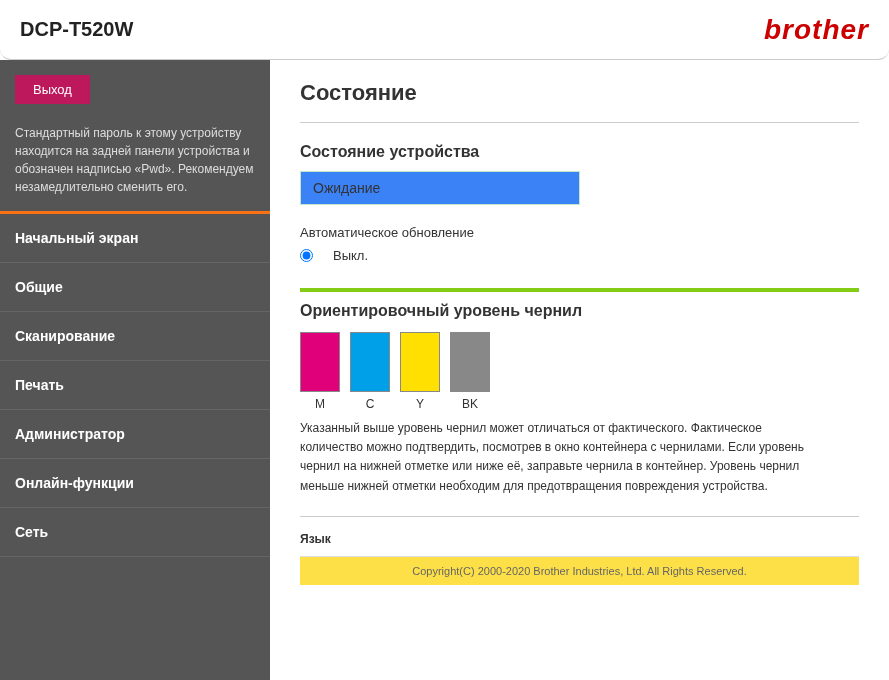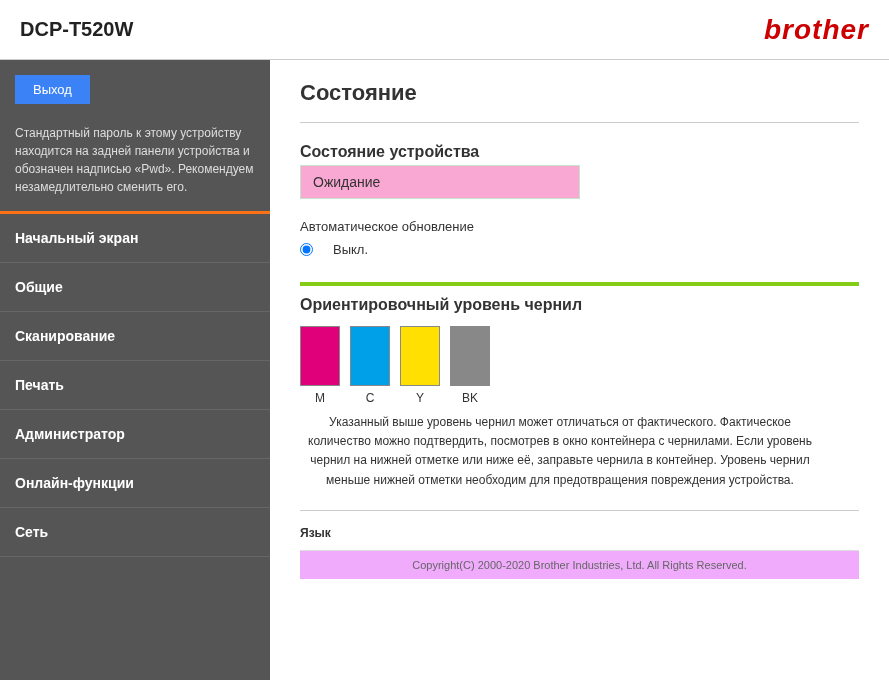--- a/index.html
+++ b/index.html
@@ -7,20 +7,21 @@
 
     
     .header {
       display: flex;
       align-items: center;
       justify-content: space-between;
       padding: 10px 20px;
       border-bottom: 1px solid #ccc;
       background: #fff;
       height: 60px;
+      border-radius: 11px;
     }
     .header-title {
       font-size: 20px;
       font-weight: bold;
       color: #222;
     }
     .header-logo {
       font-size: 28px;
       font-weight: bold;
       color: #cc0000;
@@ -39,21 +40,21 @@
       width: 270px;
       background: #555;
       color: #fff;
       flex-shrink: 0;
       display: flex;
       flex-direction: column;
       overflow-y: auto;
     }
     .sidebar-logout-btn {
       margin: 15px 15px 10px 15px;
-      background: #3b82f6;
+      background: #be185d;
       color: #fff;
       border: none;
       padding: 7px 18px;
       cursor: pointer;
       font-size: 13px;
       text-align: center;
       width: fit-content;
     }
     .sidebar-notice {
       padding: 10px 15px 15px 15px;
@@ -85,25 +86,25 @@
       color: #333;
       margin-bottom: 20px;
       padding-bottom: 16px;
       border-bottom: 1px solid #ccc;
     }
 
     .section-title {
       font-size: 16px;
       font-weight: bold;
       color: #333;
-      margin-bottom: 4px;
+      margin-bottom: 10px;
     }
 
     .status-box {
-      background: #f9a8d4;
+      background: #3b82f6;
       border: 1px solid #c3e6cb;
       padding: 8px 12px;
       width: 280px;
       font-size: 14px;
       color: #333;
       margin-bottom: 20px;
     }
 
     .auto-update-section {
       margin-bottom: 25px;
@@ -158,41 +159,40 @@
       font-size: 12px;
       color: #333;
     }
 
     .ink-note {
       font-size: 12px;
       color: #333;
       line-height: 1.6;
       max-width: 520px;
       margin-bottom: 20px;
-      text-align: center;
     }
 
     .language-section {
       border-top: 1px solid #ccc;
       padding-top: 15px;
       margin-bottom: 10px;
     }
     .language-title {
       font-size: 12px;
       font-weight: bold;
       margin-bottom: 10px;
     }
 
     .footer {
       text-align: center;
       font-size: 11px;
       color: #666;
       padding: 8px;
       border-top: 1px solid #ddd;
-      background: #f0abfc;
+      background: #fde047;
     }
   </style>
 </head>
 <body>
 
 <div class="header">
   <span class="header-title">DCP-T520W</span>
   <span class="header-logo">brother</span>
 </div>
 

